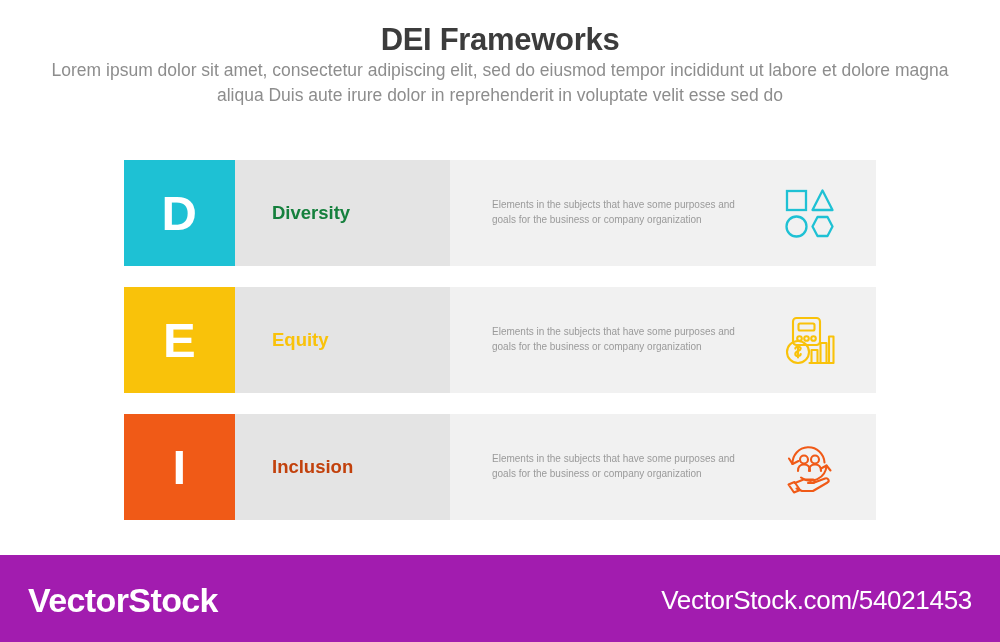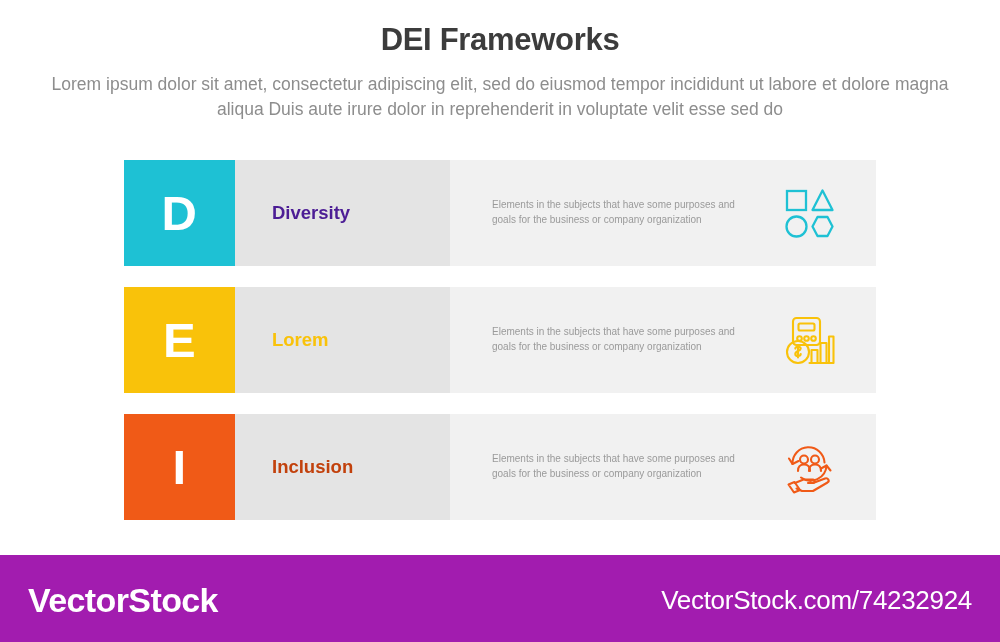--- a/index.html
+++ b/index.html
@@ -30,21 +30,21 @@
   }
   .page-title {
     font-size: 31px;
     font-weight: bold;
     color: #3c3c3c;
     letter-spacing: -0.3px;
     margin: 0;
     line-height: 1.15;
   }
   .page-subtitle {
-    margin: 14px auto 0 auto;
+    margin: 0 auto 0 auto;
     width: 910px;
     font-size: 17.5px;
     line-height: 1.46;
     color: #8d8d8d;
     font-weight: 400;
   }
 
   
   .rows {
     position: absolute;
@@ -158,41 +158,41 @@
     <p class="page-subtitle">Lorem ipsum dolor sit amet, consectetur adipiscing elit, sed do eiusmod tempor incididunt ut labore et dolore magna aliqua Duis aute irure dolor in reprehenderit in voluptate velit esse sed do</p>
   </div>
 
   <div class="rows">
 
     <div class="row">
       <div class="letter-tile" style="background:#1ec1d4">
         <span class="letter">D</span>
       </div>
       <div class="label-cell">
-        <span class="label-text" style="color:#4c1d95">Diversity</span>
+        <span class="label-text" style="color:#15803d">Diversity</span>
       </div>
       <div class="body-cell">
         <div class="desc-text">Elements in the subjects that have some purposes and goals for the business or company organization</div>
         <div class="icon-box">
           <svg width="56" height="56" viewBox="0 0 56 56" fill="none" stroke="#1ec1d4" stroke-width="2.3">
             <rect x="5" y="6" width="19" height="19"></rect>
             <path d="M40.5 5.5 L50.5 25 L30.5 25 Z" stroke-linejoin="round"></path>
             <circle cx="14.5" cy="41.5" r="10"></circle>
             <path d="M35.5 32 L45.5 32 L50.5 41.5 L45.5 51 L35.5 51 L30.5 41.5 Z" stroke-linejoin="round"></path>
           </svg>
         </div>
       </div>
     </div>
 
     <div class="row">
       <div class="letter-tile" style="background:#f9c20a">
         <span class="letter">E</span>
       </div>
       <div class="label-cell">
-        <span class="label-text" style="color:#f9c20a">Lorem</span>
+        <span class="label-text" style="color:#f9c20a">Equity</span>
       </div>
       <div class="body-cell">
         <div class="desc-text">Elements in the subjects that have some purposes and goals for the business or company organization</div>
         <div class="icon-box">
           <svg width="56" height="56" viewBox="0 0 56 56" fill="none" stroke="#f9c20a" stroke-width="2.1" stroke-linejoin="round" stroke-linecap="round">
             <rect x="11" y="6" width="27" height="27" rx="3.5"></rect>
             <rect x="16.5" y="11.5" width="16" height="7" rx="1.5"></rect>
             <circle cx="17.5" cy="26.5" r="2.3"></circle>
             <circle cx="24.5" cy="26.5" r="2.3"></circle>
             <circle cx="31.5" cy="26.5" r="2.3"></circle>
@@ -232,14 +232,14 @@
           </svg>
         </div>
       </div>
     </div>
 
   </div>
 </div>
 
 <div class="watermark">
   <span class="wm-brand">VectorStock</span>
-  <span class="wm-url">VectorStock.com/74232924</span>
+  <span class="wm-url">VectorStock.com/54021453</span>
 </div>
 
 </body></html>

